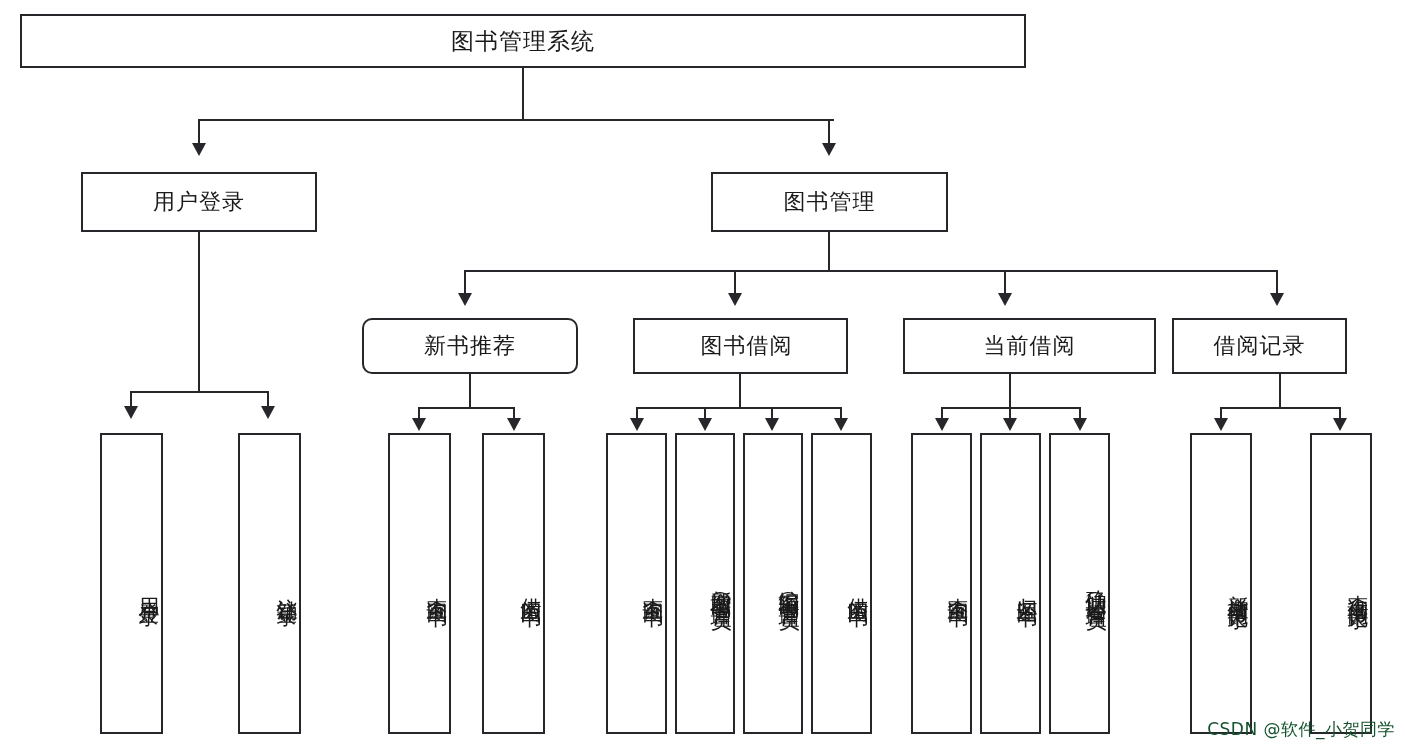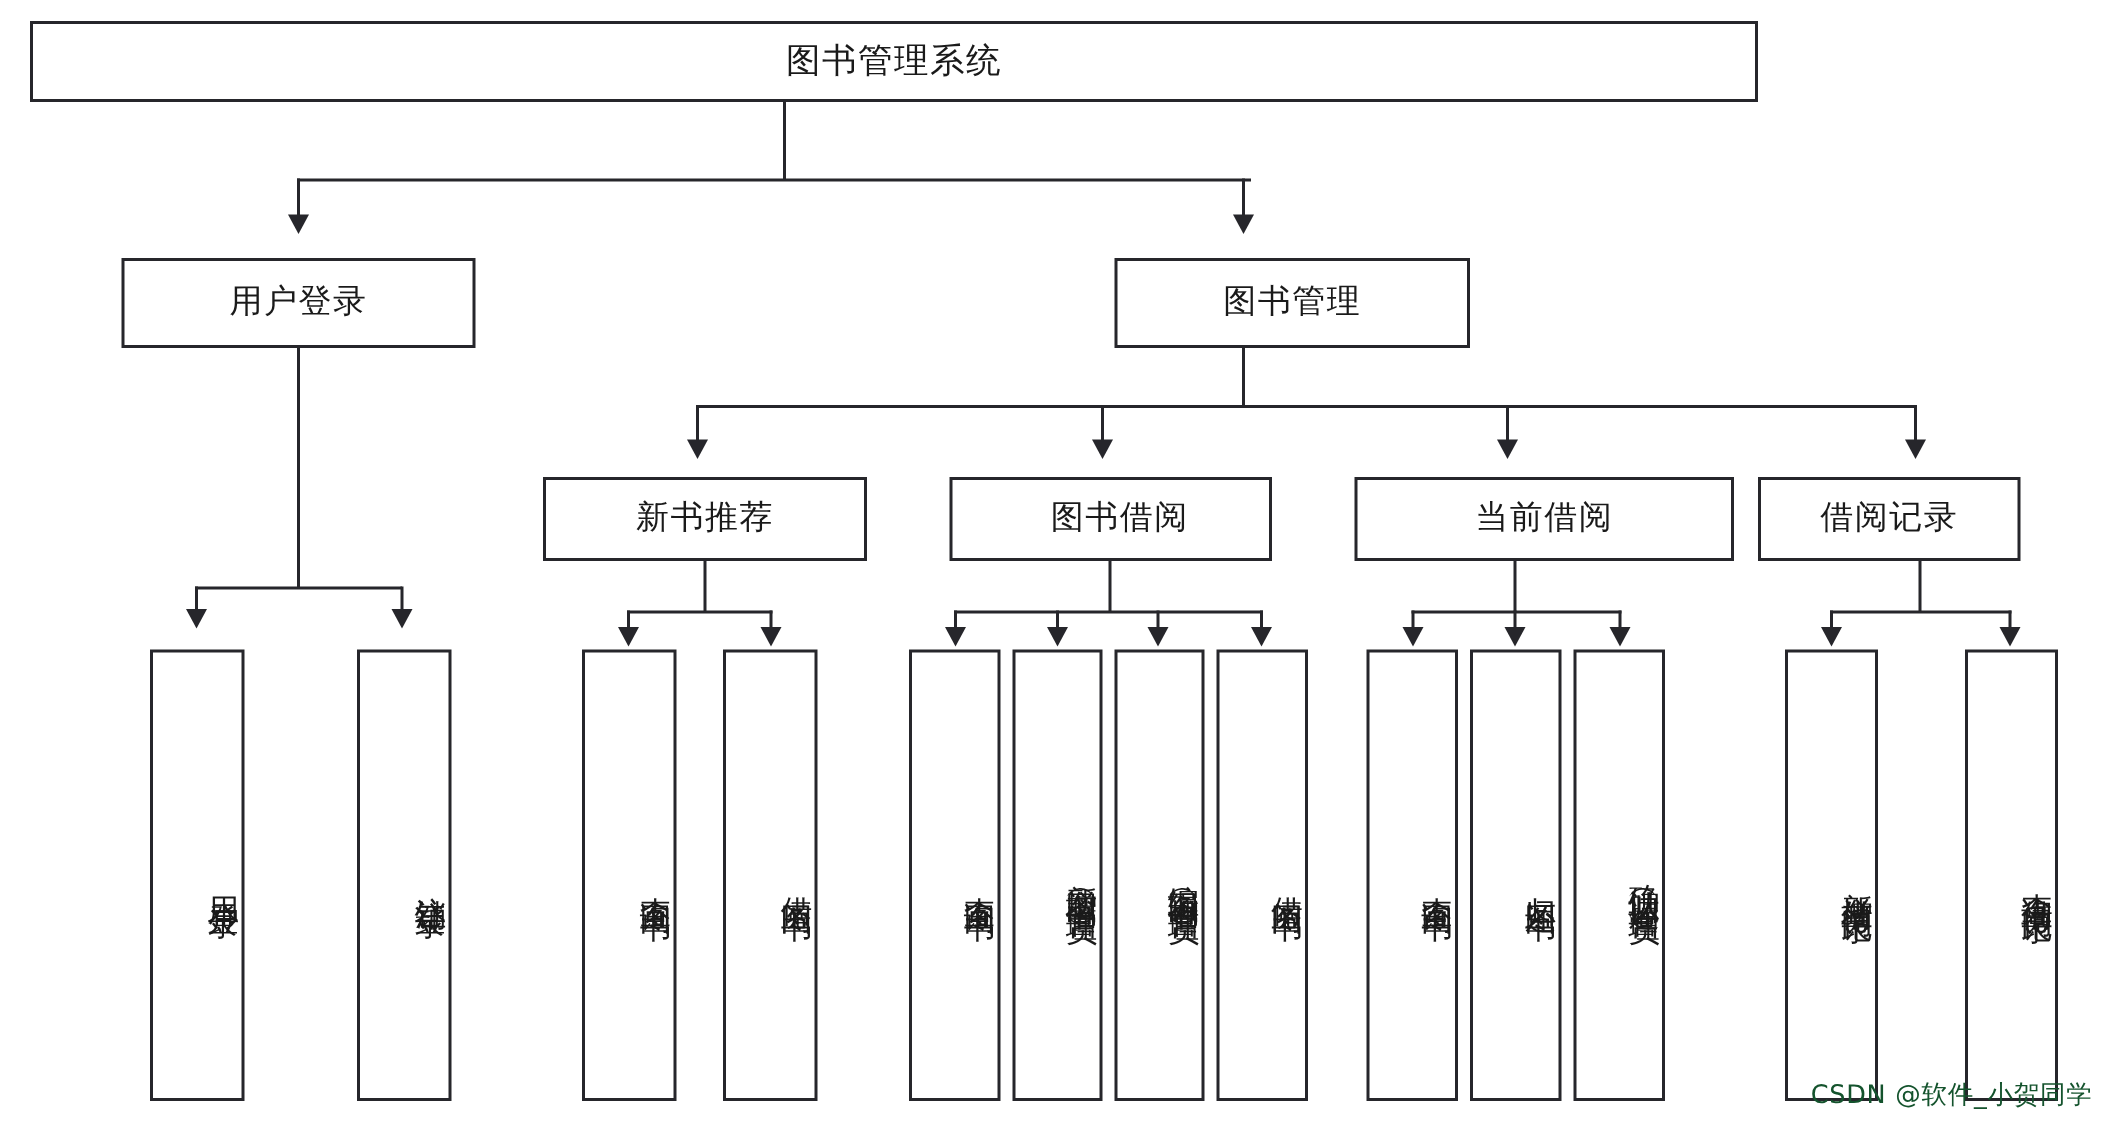--- a/index.html
+++ b/index.html
@@ -68,32 +68,32 @@
     letter-spacing:0.5px;
     white-space:nowrap;
     font-family:"DejaVu Sans","Liberation Sans",sans-serif;
   }
 </style>
 </head>
 <body>
 
 <div id="canvas">
 
-  <div class="node horiz root" style="left:20px;top:14px;width:1152px;height:54px;">图书管理系统</div>
+  <div class="node horiz root" style="left:20px;top:14px;width:1006px;height:54px;">图书管理系统</div>
 
   <div class="ln vline" style="left:522px;top:68px;width:2px;height:52px;"></div>
   <div class="ln hline" style="left:198px;top:119px;width:636px;height:2px;"></div>
   <div class="ln vline" style="left:198px;top:119px;width:2px;height:25px;"></div>
   <div class="arrow" style="left:192px;top:143px;"></div>
   <div class="ln vline" style="left:828px;top:119px;width:2px;height:25px;"></div>
   <div class="arrow" style="left:822px;top:143px;"></div>
 
   <div class="node horiz" style="left:81px;top:172px;width:236px;height:60px;">用户登录</div>
 
-  <div class="node horiz" style="left:711px;top:172px;width:237px;height:60px;margin-left:32px;">图书管理</div>
+  <div class="node horiz" style="left:711px;top:172px;width:237px;height:60px;">图书管理</div>
 
   <div class="ln vline" style="left:198px;top:232px;width:2px;height:160px;"></div>
   <div class="ln hline" style="left:130px;top:391px;width:138px;height:2px;"></div>
   <div class="ln vline" style="left:130px;top:391px;width:2px;height:16px;"></div>
   <div class="arrow" style="left:124px;top:406px;"></div>
   <div class="ln vline" style="left:267px;top:391px;width:2px;height:16px;"></div>
   <div class="arrow" style="left:261px;top:406px;"></div>
 
   <div class="ln vline" style="left:828px;top:232px;width:2px;height:39px;"></div>
   <div class="ln hline" style="left:464px;top:270px;width:814px;height:2px;"></div>
@@ -103,21 +103,21 @@
 
   <div class="ln vline" style="left:734px;top:270px;width:2px;height:24px;"></div>
   <div class="arrow" style="left:728px;top:293px;"></div>
 
   <div class="ln vline" style="left:1004px;top:270px;width:2px;height:24px;"></div>
   <div class="arrow" style="left:998px;top:293px;"></div>
 
   <div class="ln vline" style="left:1276px;top:270px;width:2px;height:24px;"></div>
   <div class="arrow" style="left:1270px;top:293px;"></div>
 
-  <div class="node horiz" style="left:362px;top:318px;width:216px;height:56px;">新书推荐</div>
+  <div class="node horiz" style="left:362px;top:318px;width:216px;height:56px;border-radius:10px;">新书推荐</div>
 
   <div class="node horiz" style="left:633px;top:318px;width:215px;height:56px;padding-left:12px;">图书借阅</div>
 
   <div class="node horiz" style="left:903px;top:318px;width:253px;height:56px;">当前借阅</div>
 
   <div class="node horiz" style="left:1172px;top:318px;width:175px;height:56px;">借阅记录</div>
 
   <div class="ln vline" style="left:469px;top:374px;width:2px;height:34px;"></div>
   <div class="ln hline" style="left:418px;top:407px;width:97px;height:2px;"></div>
   <div class="ln vline" style="left:418px;top:407px;width:2px;height:12px;"></div>

